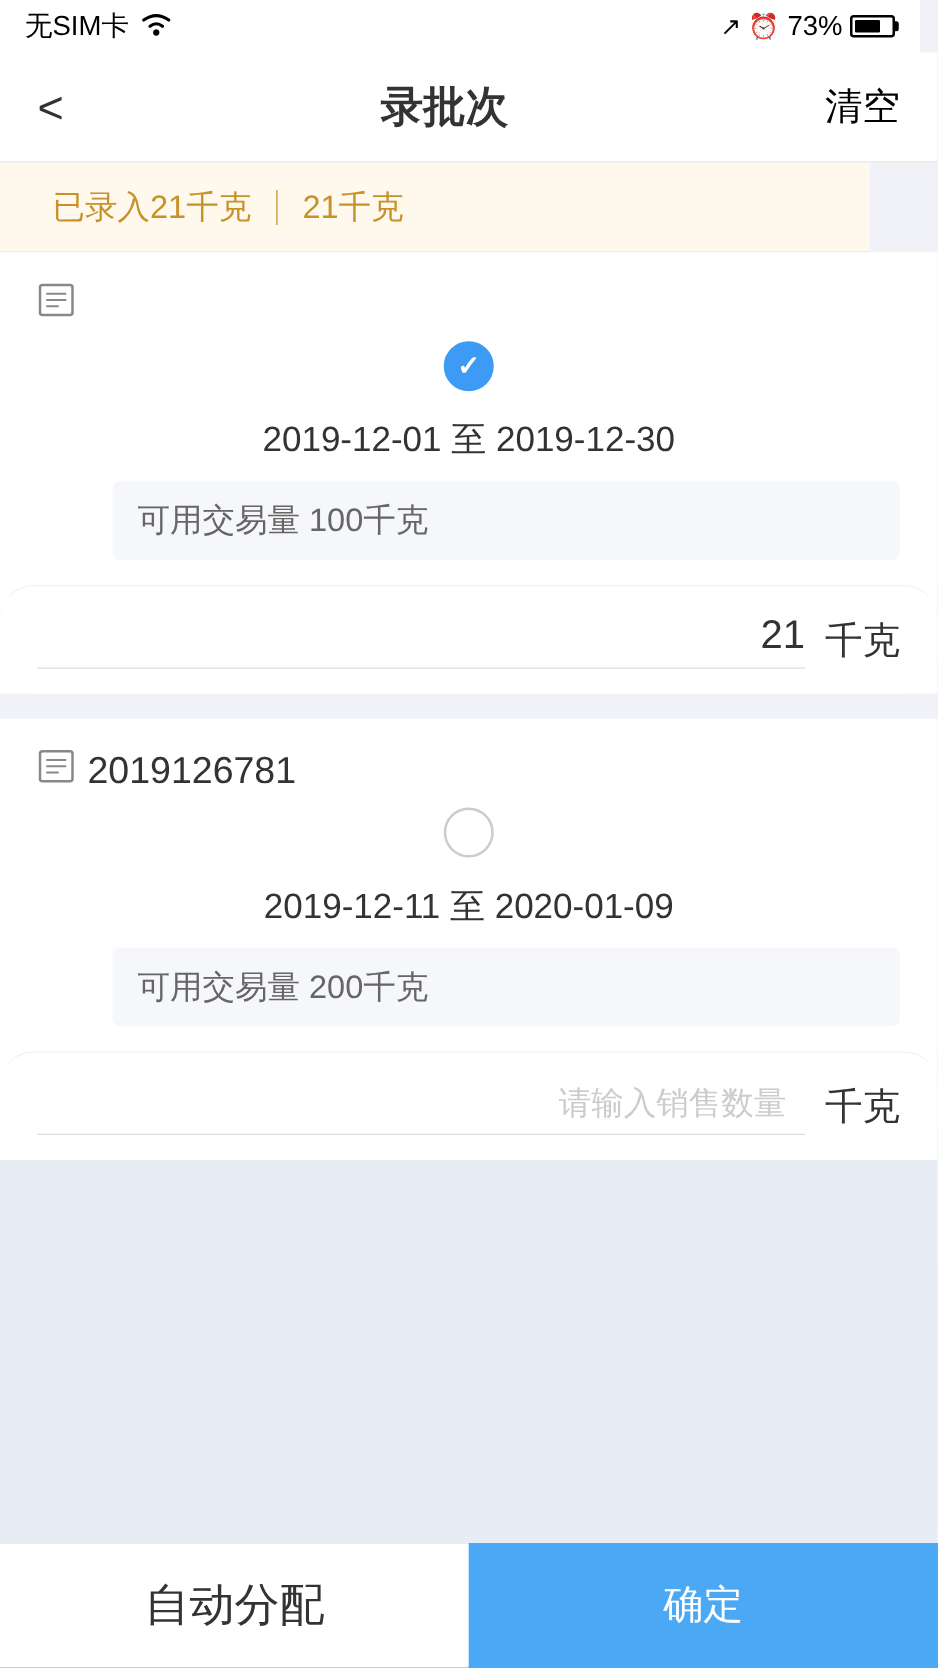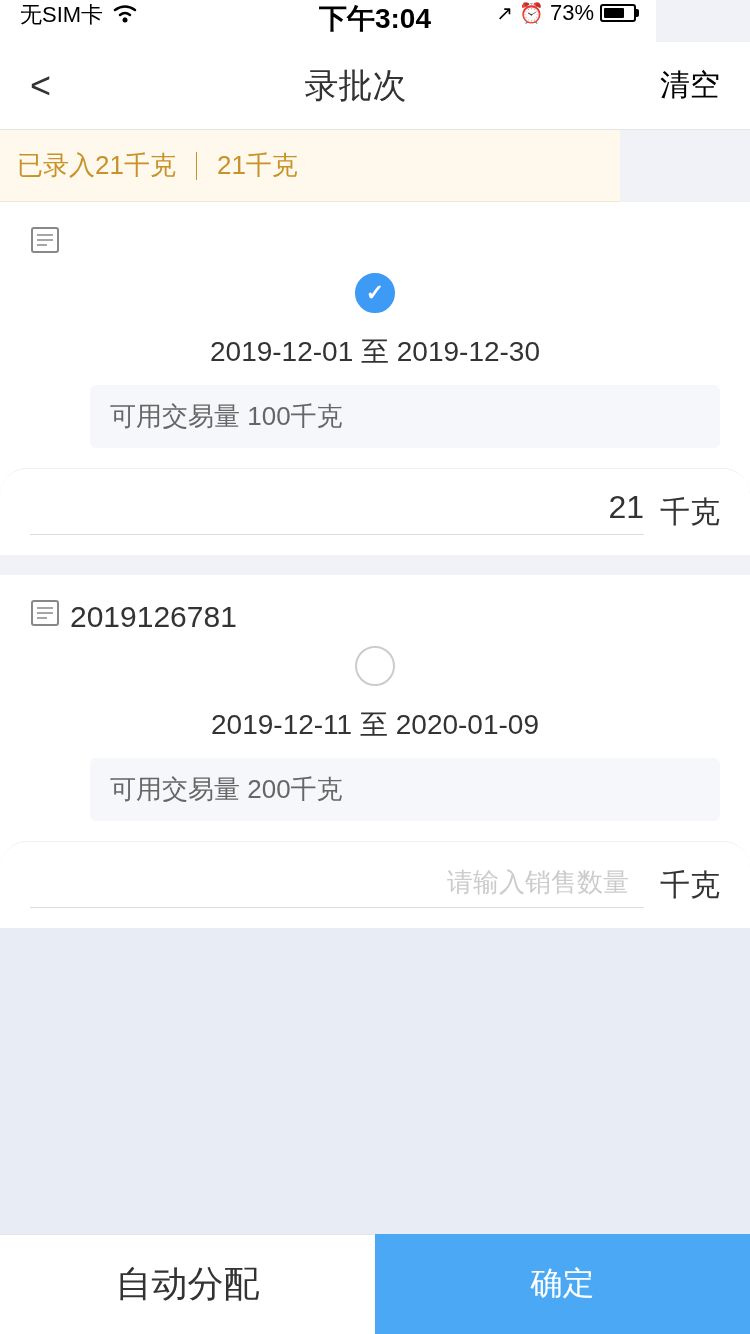--- a/index.html
+++ b/index.html
@@ -7,25 +7,25 @@
     body {
       width: 750px;
       min-height: 1334px;
       font-family: -apple-system, 'PingFang SC', 'Helvetica Neue', Arial, sans-serif;
       background: #f0f2f7;
       overflow-x: hidden;
     }
 
     
     .status-bar {
-      width: 656px;
+      width: 736px;
       height: 42px;
       background: #fff;
       display: flex;
-      align-items: flex-start;
+      align-items: center;
       justify-content: space-between;
       padding: 0 20px;
       font-size: 24px;
       color: #000;
     }
     .status-left {
       display: flex;
       align-items: center;
       gap: 8px;
       font-size: 22px;
@@ -82,34 +82,34 @@
       padding: 0 30px;
       border-bottom: 1px solid #e5e5e5;
     }
     .nav-back {
       font-size: 36px;
       color: #333;
       cursor: pointer;
     }
     .nav-title {
       font-size: 34px;
-      font-weight: 400;
+      font-weight: 700;
       color: #333;
     }
     .nav-clear {
       font-size: 30px;
       color: #000000;
       cursor: pointer;
     }
 
     
     .summary-bar {
-      width: 620px;
+      width: 696px;
       background: #fef9ec;
-      padding: 18px 17px;
+      padding: 18px 42px;
       display: flex;
       align-items: center;
       gap: 20px;
       border-bottom: 1px solid #f0e8cc;
     }
     .summary-text {
       font-size: 26px;
       color: #c8922a;
     }
     .summary-divider {
@@ -289,21 +289,20 @@
       <span>无SIM卡</span>
       <span>
         <svg width="28" height="22" viewBox="0 0 28 22" fill="none">
           <path d="M14 18 C14 18 14 18 14 18" stroke="#000" stroke-width="3" stroke-linecap="round"></path>
           <path d="M9 14 Q14 10 19 14" stroke="#000" stroke-width="2.5" stroke-linecap="round" fill="none"></path>
           <path d="M4 9 Q14 2 24 9" stroke="#000" stroke-width="2.5" stroke-linecap="round" fill="none"></path>
           <circle cx="14" cy="19" r="2.5" fill="#000"></circle>
         </svg>
       </span>
     </div>
-    <div class="status-center">下午3:04</div>
     <div class="status-right">
       <span style="font-size:20px;">↗</span>
       <span style="font-size:20px;">⏰</span>
       <span>73%</span>
       <div class="battery-icon">
         <div class="battery-fill"></div>
       </div>
     </div>
   </div>
 

